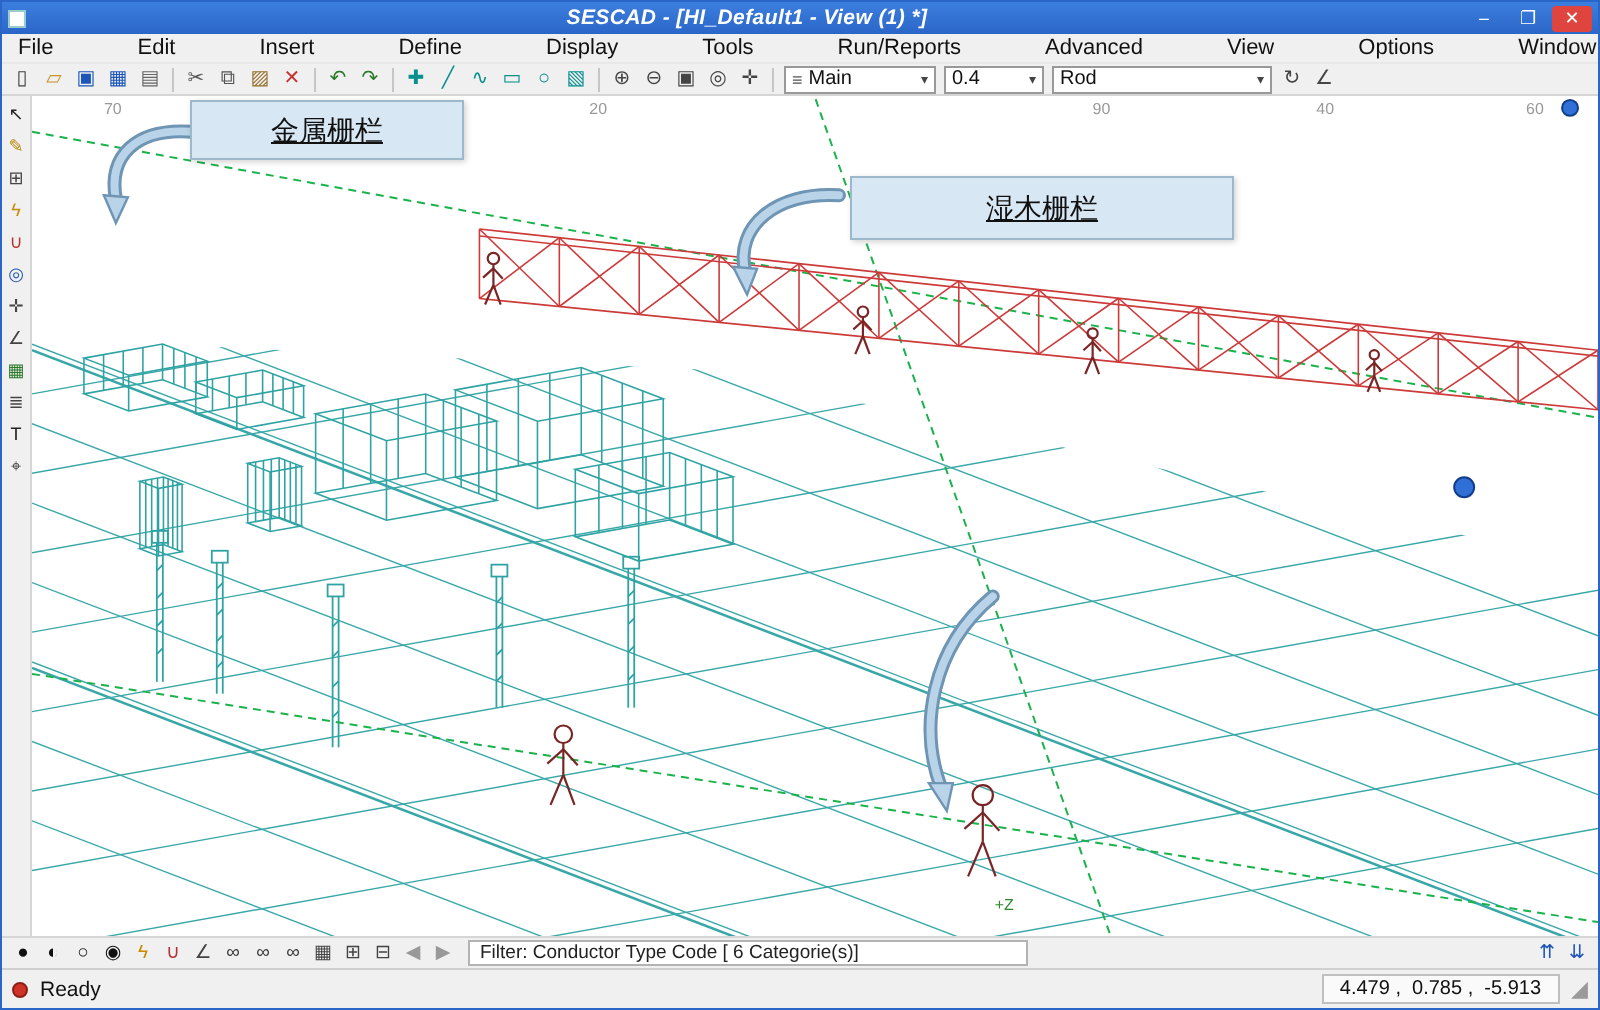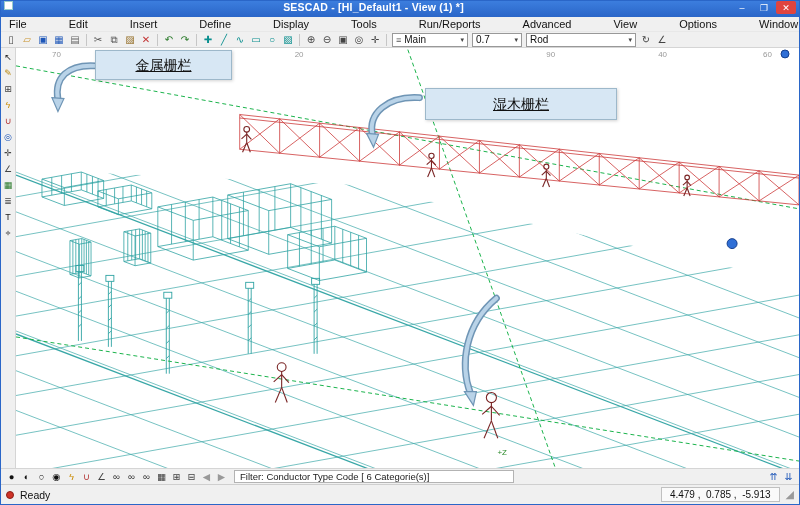--- a/index.html
+++ b/index.html
@@ -1,19 +1,19 @@
 <!DOCTYPE html>
 <html><head>
 <meta charset="utf-8">
 <style>
   *{margin:0;padding:0;box-sizing:border-box;}
   html,body{width:800px;height:505px;overflow:hidden;background:#fff;
     font-family:"Liberation Sans","DejaVu Sans",sans-serif;}
   .window{width:800px;height:505px;border:1px solid #2a66c8;display:flex;flex-direction:column;background:#f0f0f0;}
-  .titlebar{height:16px;background:linear-gradient(#3c7ede,#2a66c8);color:#fff;display:flex;padding:0 3px;font-size:10.5px;flex:0 0 16px;}
+  .titlebar{height:16px;background:linear-gradient(#3c7ede,#2a66c8);color:#fff;display:flex;align-items:center;padding:0 3px;font-size:10.5px;flex:0 0 16px;font-style:italic;}
   .app-icon{width:9px;height:9px;background:#fff;border:1px solid #9cc;margin-right:4px;}
   .title{flex:1;text-align:center;white-space:nowrap;overflow:hidden;font-weight:bold;letter-spacing:.2px;}
   .win-btn{width:20px;height:13px;display:flex;align-items:center;justify-content:center;color:#fff;font-size:9px;margin-left:2px;}
   .win-btn.close{background:#e0443f;border-radius:2px;}
   .menubar{height:14px;display:flex;align-items:center;background:#f0f0f0;font-size:11px;padding-left:3px;flex:0 0 14px;color:#111;}
   .menu-item{padding:0 5px;white-space:nowrap;}
   .mdi{margin-left:auto;display:flex;gap:1px;padding-right:3px;}
   .mdi-btn{width:14px;height:12px;border:1px solid #a8a8a8;background:#f5f5f5;font-size:8px;display:flex;align-items:center;justify-content:center;color:#444;}
   .toolbar{height:17px;display:flex;align-items:center;background:#f0f0f0;border-top:1px solid #e8e8e8;border-bottom:1px solid #d5d5d5;padding-left:2px;flex:0 0 17px;}
   .tbi{width:16px;height:15px;display:inline-flex;align-items:center;justify-content:center;font-size:10px;line-height:1;}
@@ -102,21 +102,21 @@
         <span class="tbi" style="color: rgb(68, 68, 68);">✛</span>
         <span class="sep"></span>
       </span>
     <span id="tb-combos" style="display:flex;align-items:center;">
         <span class="combo" style="width: 76px;">
           <span class="cicon">≡</span>
           <span class="val">Main</span>
           <span class="arr">▾</span>
         </span>
         <span class="combo" style="width: 50px;">
-          <span class="val">0.7</span>
+          <span class="val">0.4</span>
           <span class="arr">▾</span>
         </span>
         <span class="combo" style="width: 110px;">
           <span class="val">Rod</span>
           <span class="arr">▾</span>
         </span>
       </span>
     <span id="tb-after" style="display:flex;align-items:center;">
         <span class="tbi" style="color: rgb(68, 68, 68);">↻</span>
         <span class="tbi" style="color: rgb(68, 68, 68);">∠</span>

